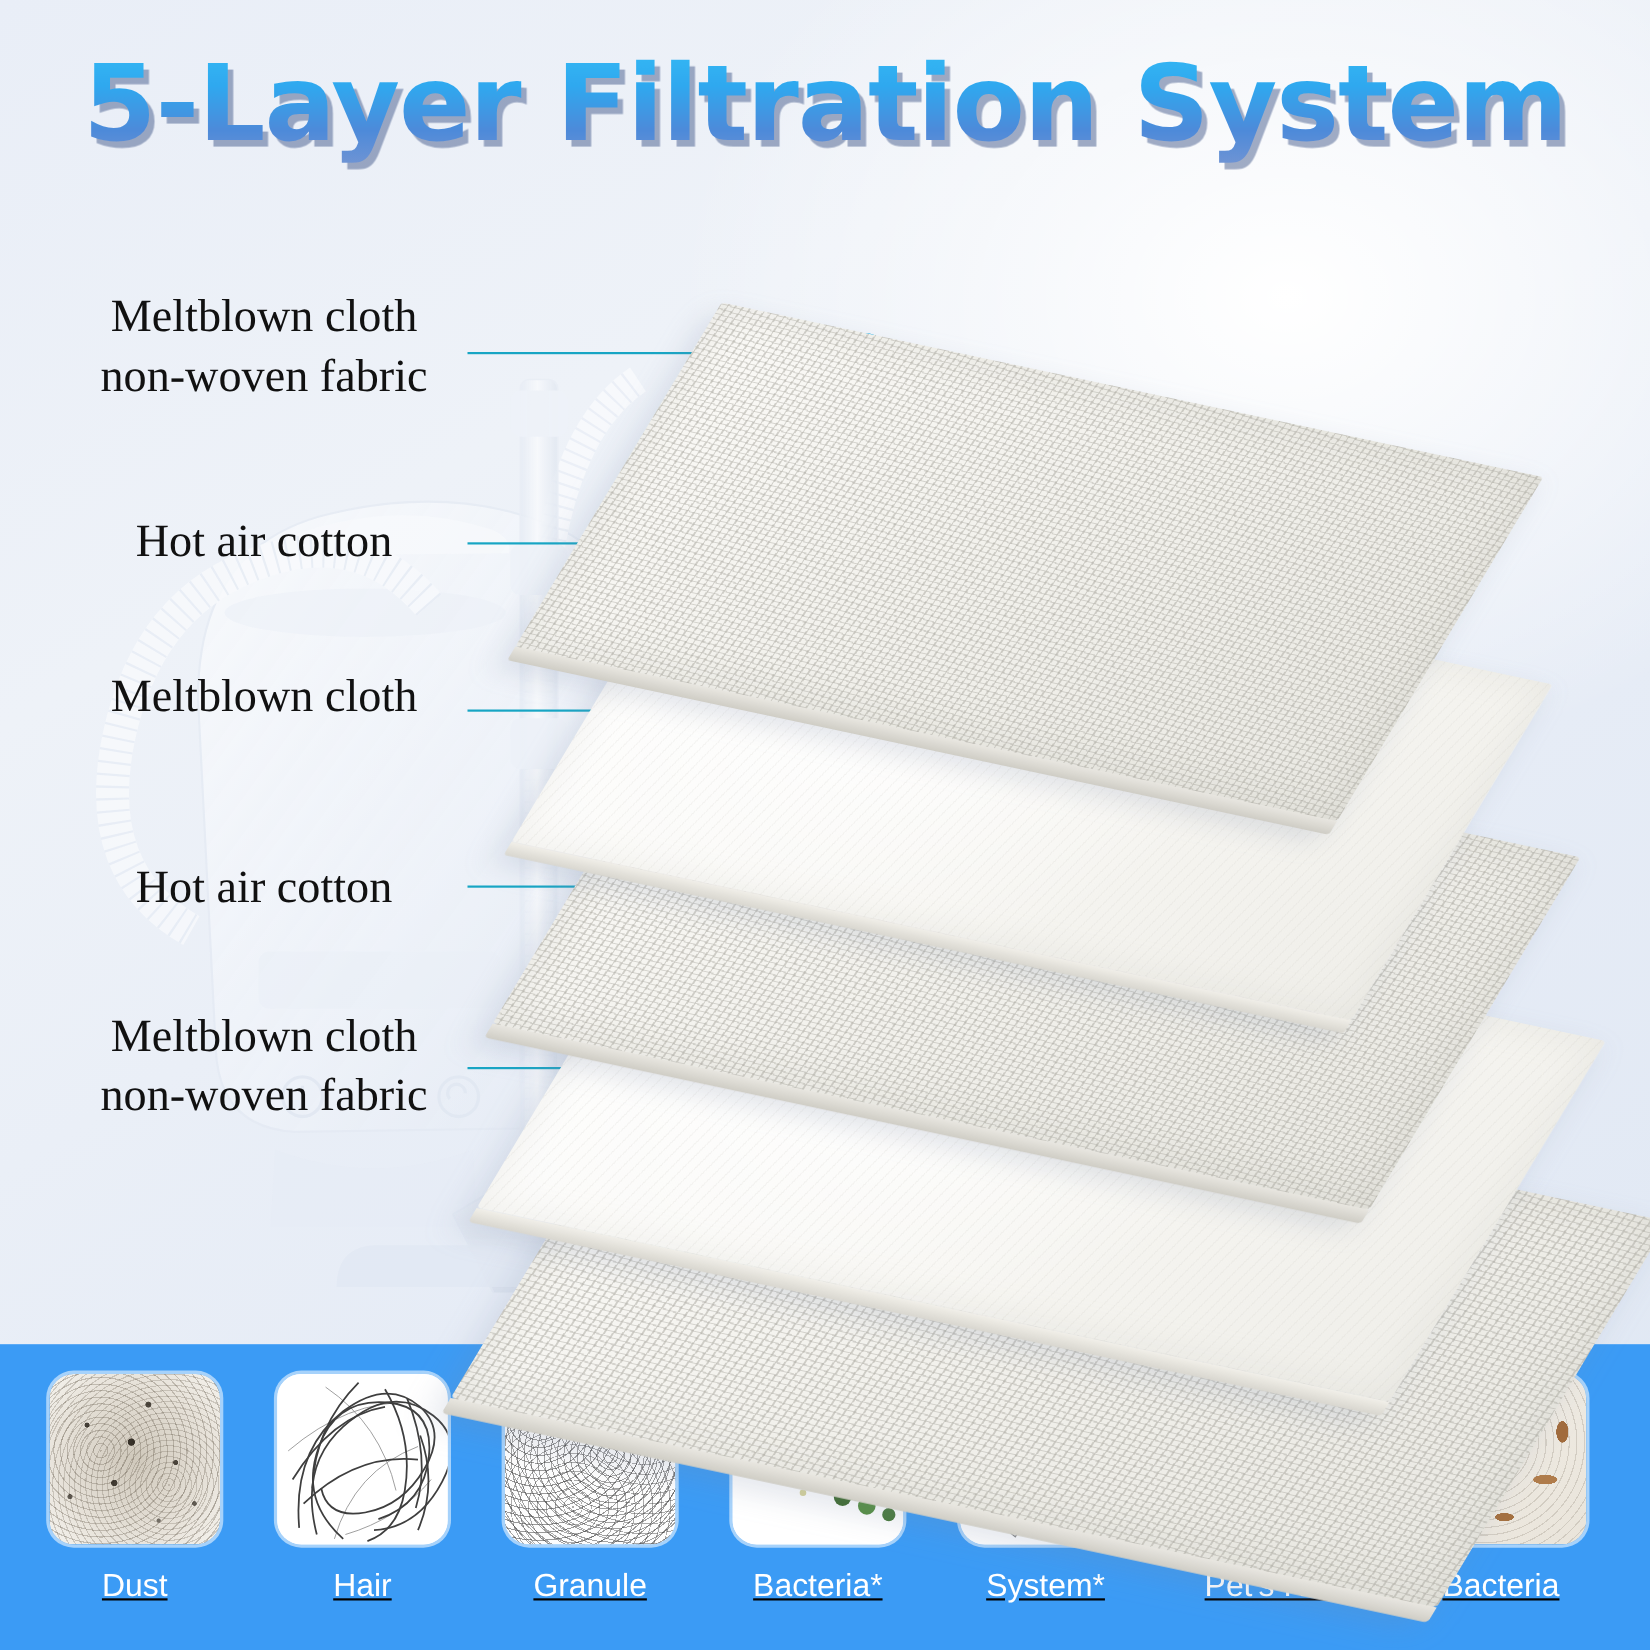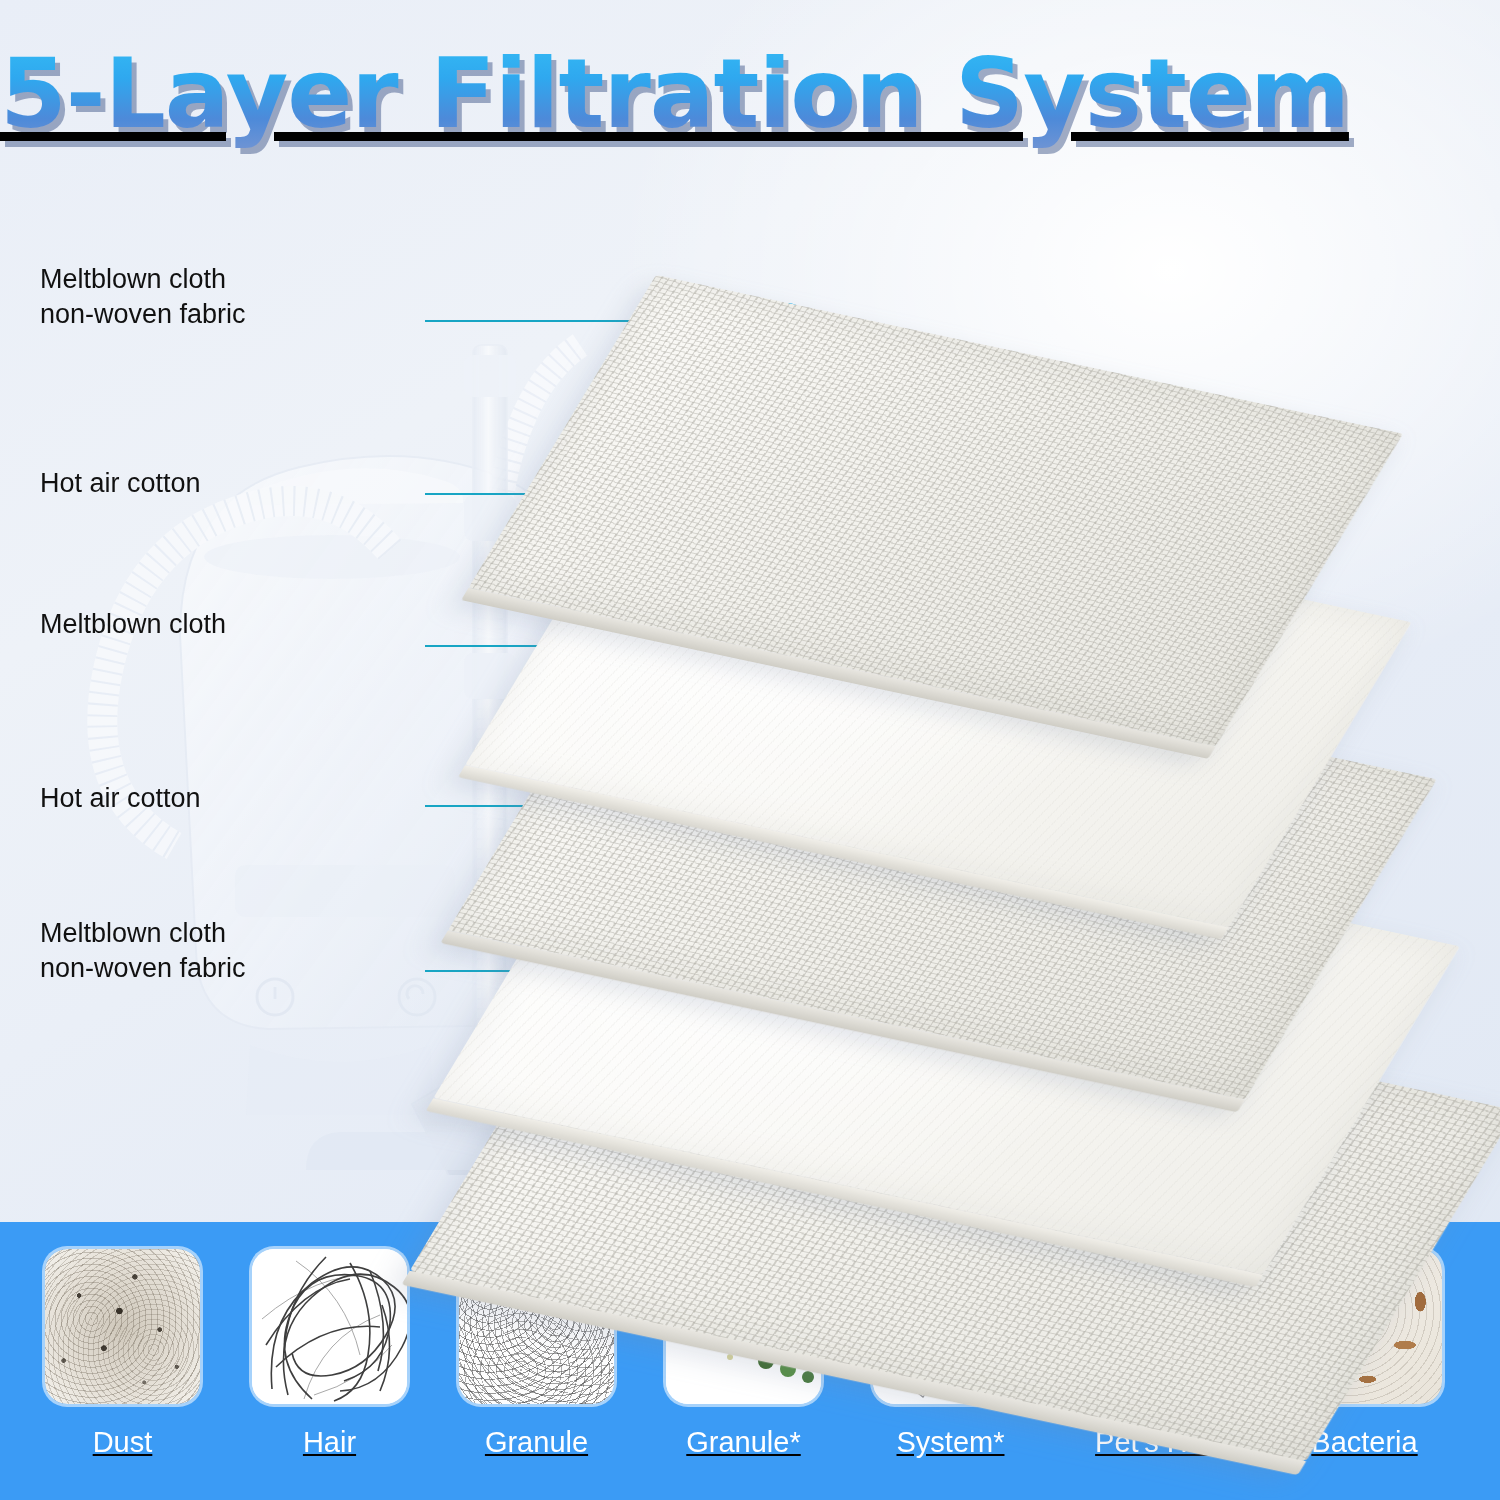--- a/index.html
+++ b/index.html
@@ -12,23 +12,22 @@
   #stage{
     position:relative;width:1500px;height:1500px;overflow:hidden;
     background:
       radial-gradient(ellipse 900px 700px at 78% 18%, #ffffff 0%, rgba(255,255,255,0) 62%),
       linear-gradient(150deg,#e9eef7 0%,#eef2f8 28%,#e6ecf6 62%,#dfe7f3 100%);
   }
 
   
   #title-wrap{
     position:absolute;left:0;top:34px;width:1500px;height:120px;
-    display:flex;align-items:center;
+    display:flex;align-items:center;justify-content:center;
     pointer-events:none;
-    text-decoration:underline;
   }
   #title{
     font-size:96px;font-weight:bold;letter-spacing:-1px;
     font-family:"DejaVu Sans","Liberation Sans",sans-serif;
     background:linear-gradient(180deg,#35bcf5 0%,#2fa8ef 36%,#4d8ad9 72%,#6f94d4 100%);
     -webkit-background-clip:text;background-clip:text;
     color:transparent;-webkit-text-fill-color:transparent;
     filter:drop-shadow(5px 6px 0px rgba(36,62,120,.42));
     white-space:nowrap;
   }
@@ -78,23 +77,23 @@
   .leader{
     position:absolute;height:0;border-top:2.5px solid #17a5c4;
   }
   .dot{
     position:absolute;width:38px;height:34px;border-radius:50%;
     background:#00a8ec;
   }
 
   
   .label{
-    position:absolute;color:#111;font-size:27px;line-height:1.28;
-    font-family:Liberation Sans, sans-serif;
-    white-space:pre-line;text-align:left;
+    position:absolute;color:#111;font-size:42px;line-height:1.28;
+    font-family:Liberation Serif, serif;
+    white-space:pre-line;text-align:center;
   }
 
   
   #banner{
     position:absolute;left:0;top:1222px;width:1500px;height:278px;
     background:#3b9bf5;
   }
   #tiles{
     position:absolute;left:0;top:0;width:1249px;height:278px;
     display:flex;justify-content:space-between;padding-left:45px;box-sizing:border-box;text-decoration:underline;
@@ -347,21 +346,21 @@
               </g>
               <g transform="translate(33,28)">
                 <path d="M0 -14 v-4 M10 -10 l3 -3 M14 0 h4 M10 10 l3 3 M0 14 v4 M-10 10 l-3 3 M-14 0 h-4 M-10 -10 l-3 -3"></path>
               </g>
               <g transform="translate(64,38)">
                 <path d="M0 -13 v-4 M9 -9 l3 -3 M13 0 h4 M9 9 l3 3 M0 13 v4 M-9 9 l-3 3 M-13 0 h-4 M-9 -9 l-3 -3"></path>
               </g>
             </g>
           </svg>
         </div>
-        <div class="tile-label">Granule*</div>
+        <div class="tile-label">Bacteria*</div>
       </div>
 
       <div class="tile-col">
         <div class="tile">
           <div class="tx-debris"></div>
           <svg viewBox="0 0 155 155" style="position:absolute;inset:0;width:155px;height:155px;">
             <g fill="#fbfbfb" stroke="#8b8b8b" stroke-width="1.2">
               <path d="M28 26 l16 6 l-6 14 l-14 -8 z"></path>
               <path d="M58 16 l14 10 l-10 10 l-10 -8 z"></path>
               <path d="M96 22 l18 4 l-8 16 l-14 -8 z"></path>

